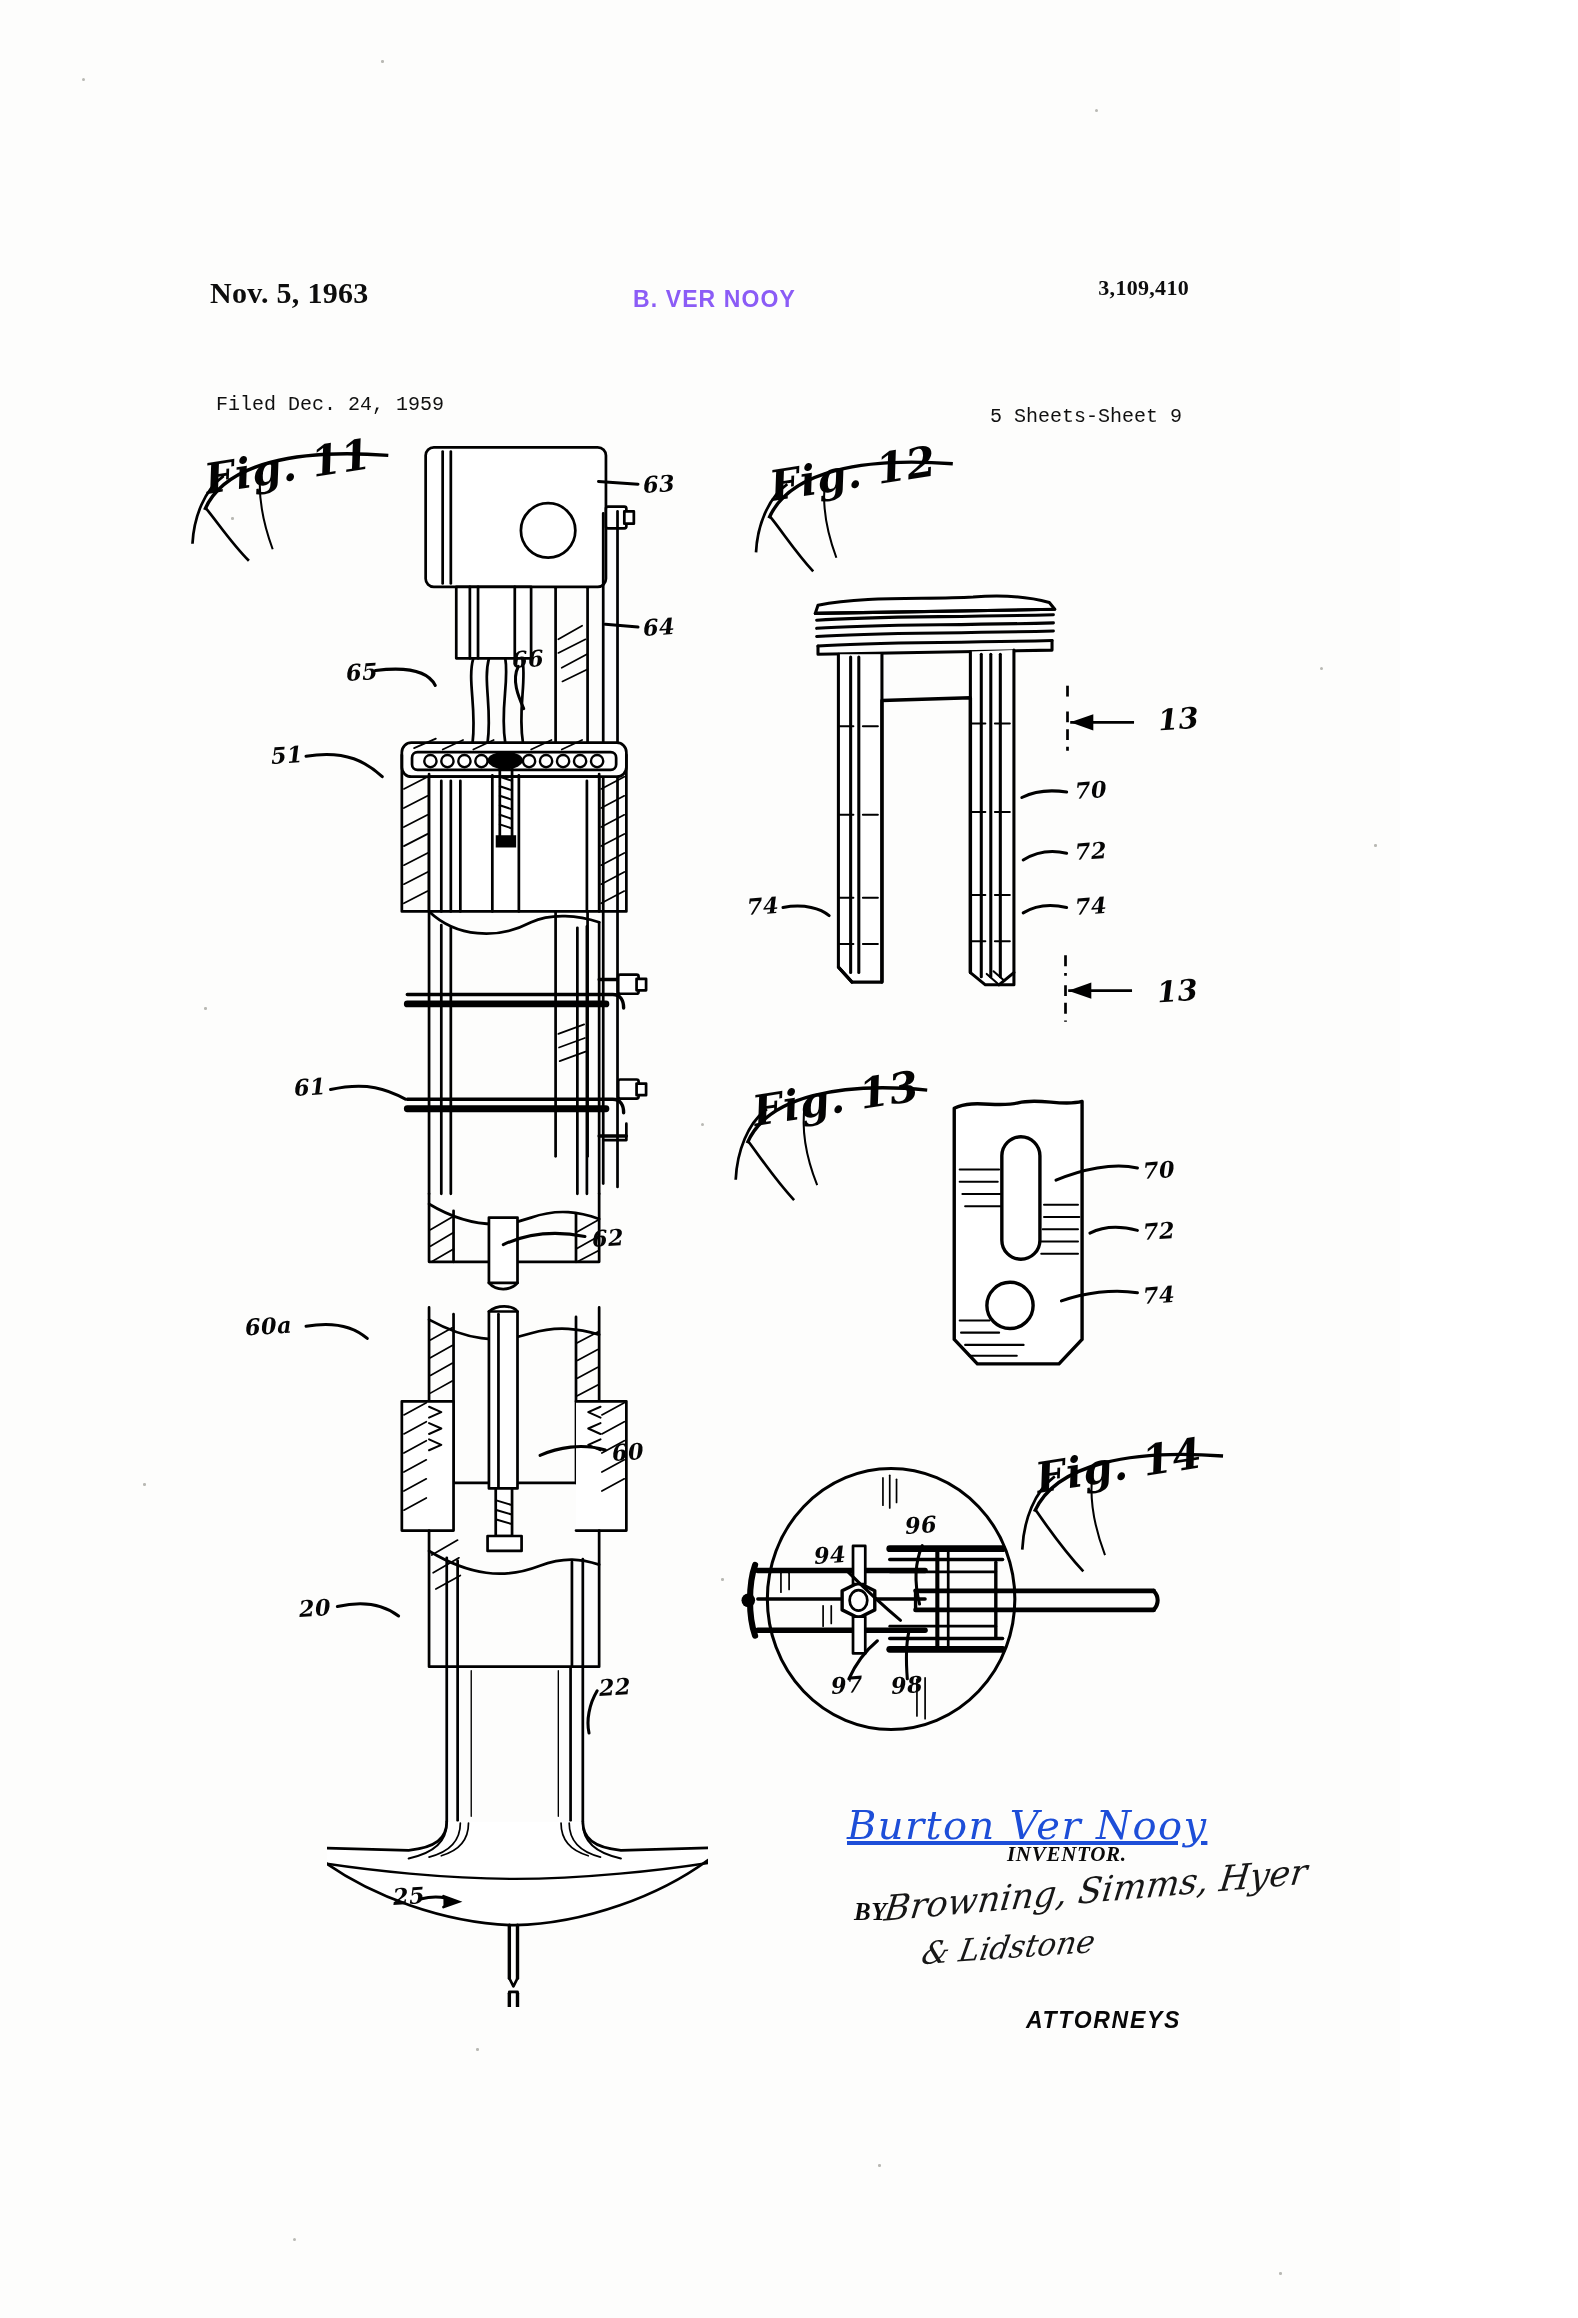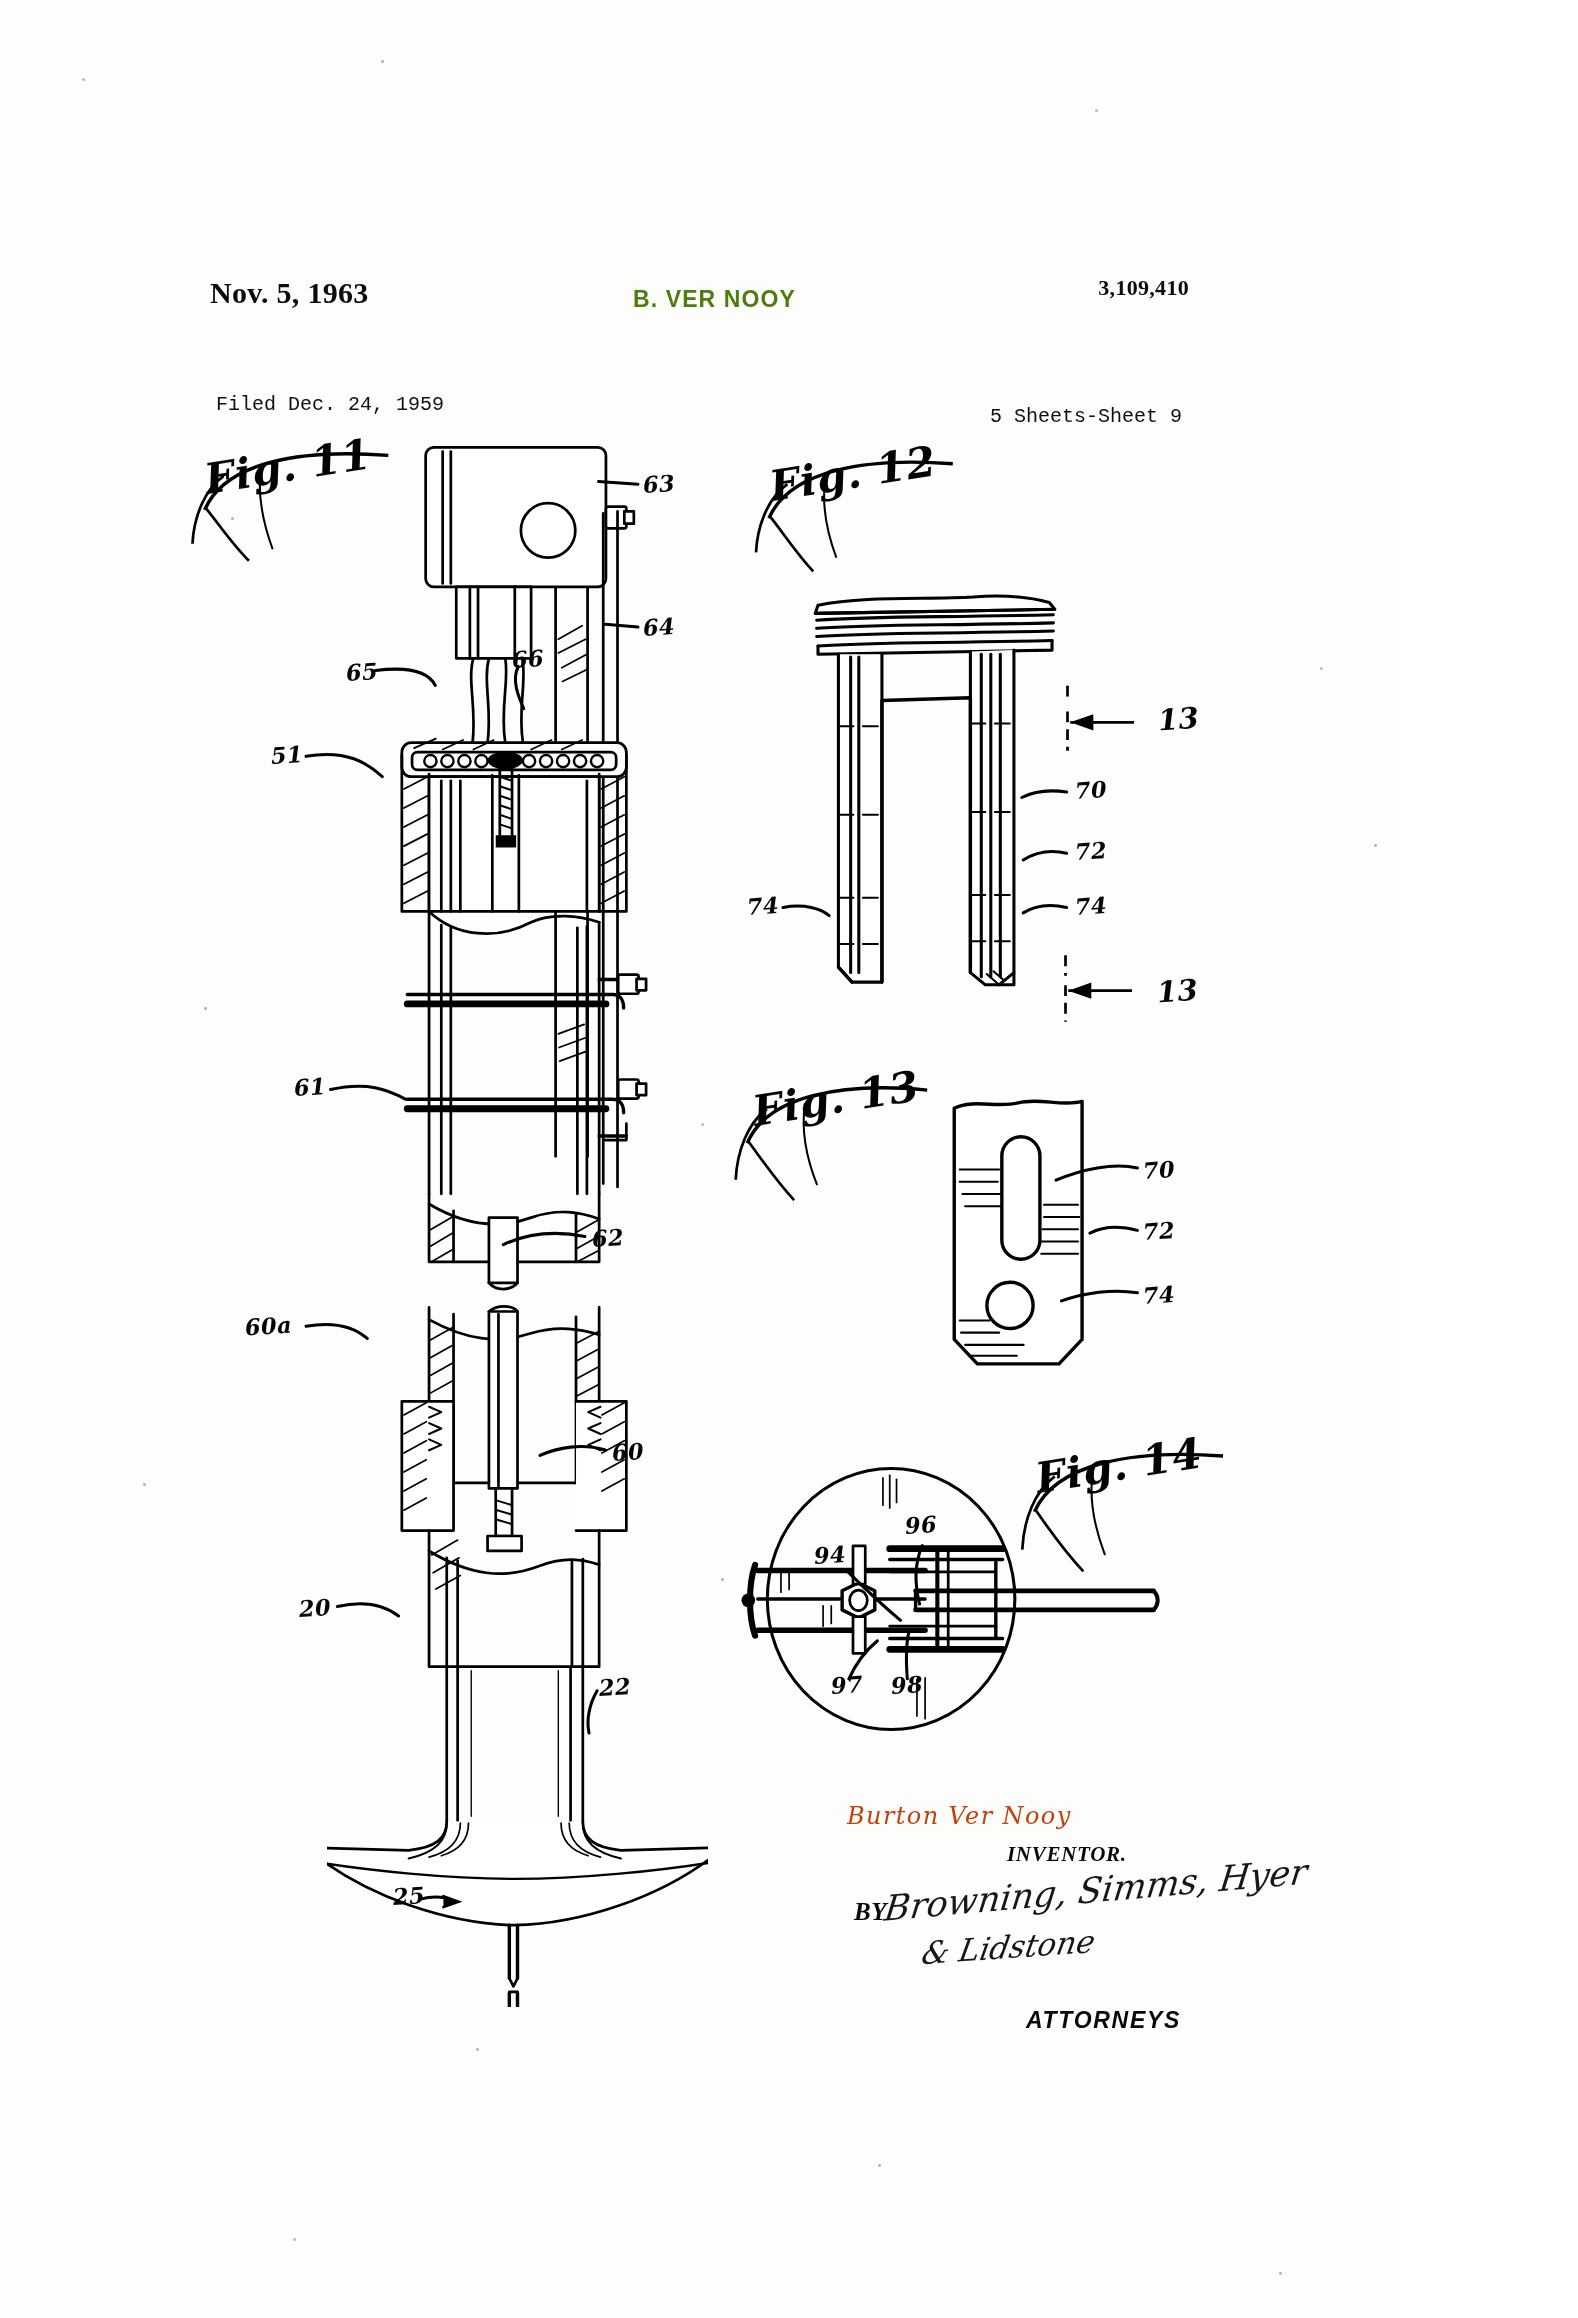--- a/index.html
+++ b/index.html
@@ -38,21 +38,21 @@
     color: #0d0d0d;
   }
   .hdr-inventor {
     position: absolute;
     left: 633px;
     top: 286px;
     font-family: "Liberation Sans", sans-serif;
     font-weight: bold;
     font-size: 23px;
     letter-spacing: 1.1px;
-    color: #4d7c0f;
+    color: #8b5cf6;
   }
   .hdr-patno {
     position: absolute;
     right: 211px;
     top: 275px;
     font-family: "Liberation Serif", serif;
     font-weight: bold;
     font-size: 22px;
     letter-spacing: 0.3px;
     color: #0d0d0d;
@@ -112,24 +112,25 @@
     letter-spacing: 0.7px;
   }
 
   
   .sig-name {
     position: absolute;
     left: 847px;
     top: 1802px;
     font-family: "DejaVu Serif", serif;
     font-style: italic;
-    font-size: 24px;
-    color: #c2410c;
+    font-size: 40px;
+    color: #1d4ed8;
     letter-spacing: 1.4px;
     white-space: nowrap;
+    text-decoration: underline;
   }
   .sig-role {
     position: absolute;
     left: 1007px;
     top: 1842px;
     font-family: "Liberation Serif", serif;
     font-style: italic;
     font-weight: bold;
     font-size: 21px;
     letter-spacing: 0.7px;

